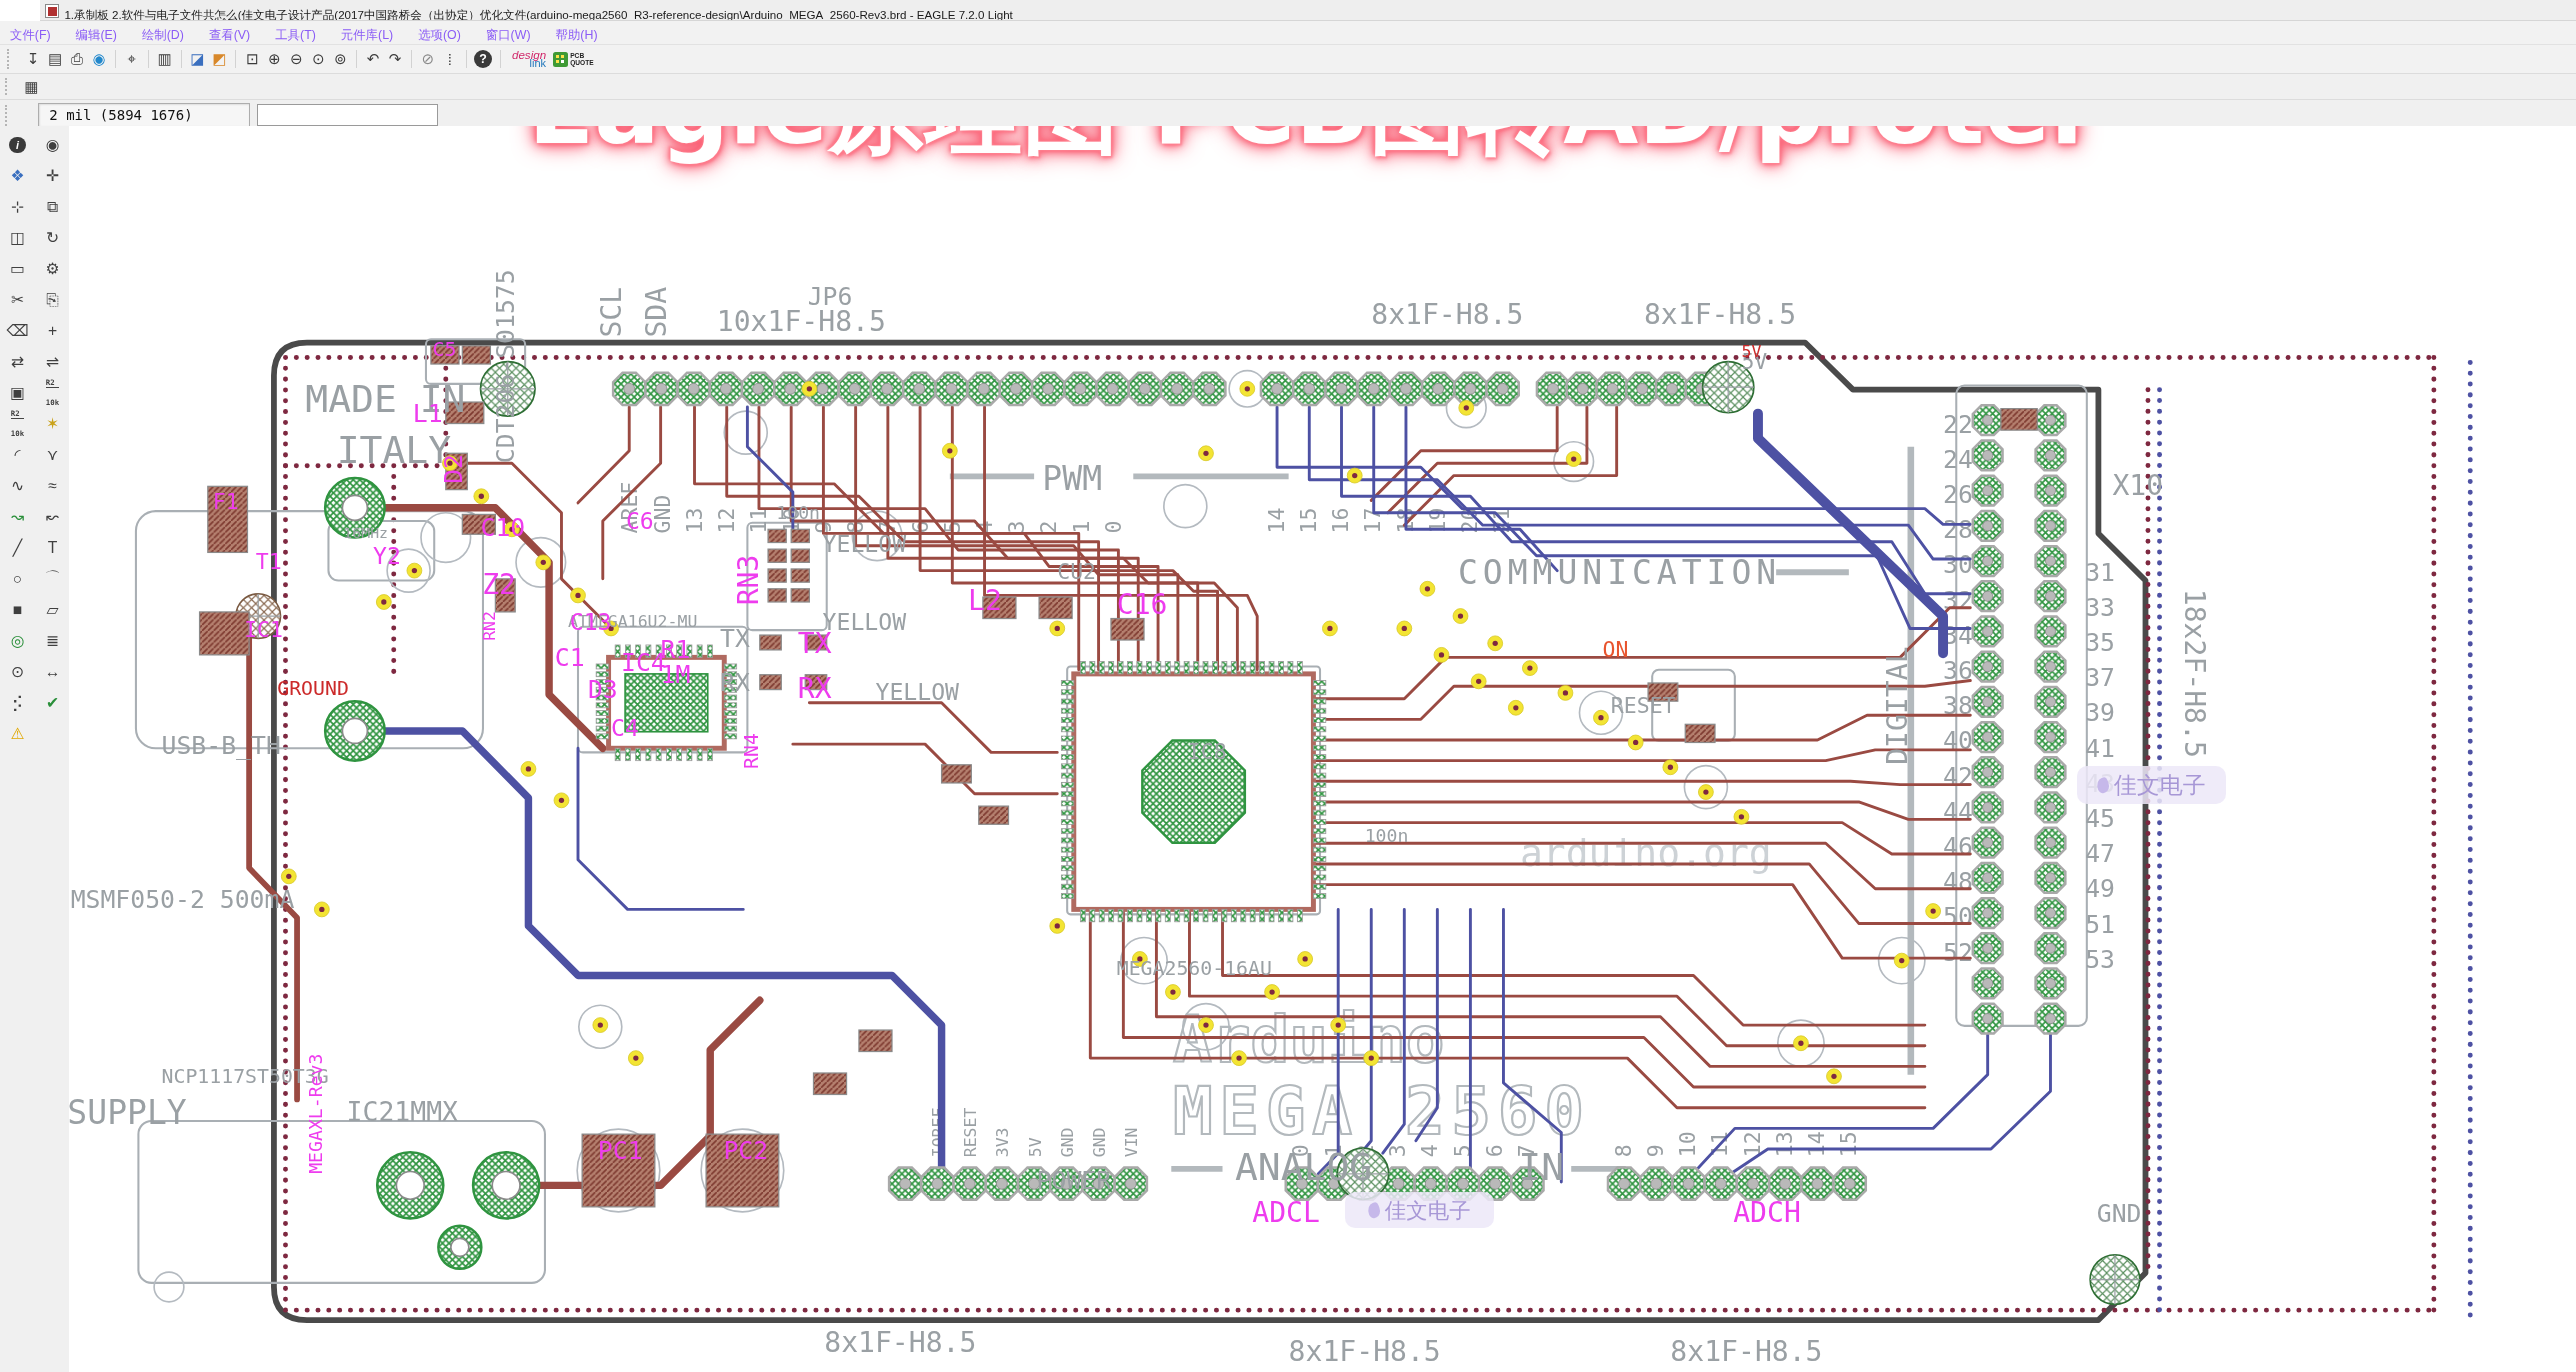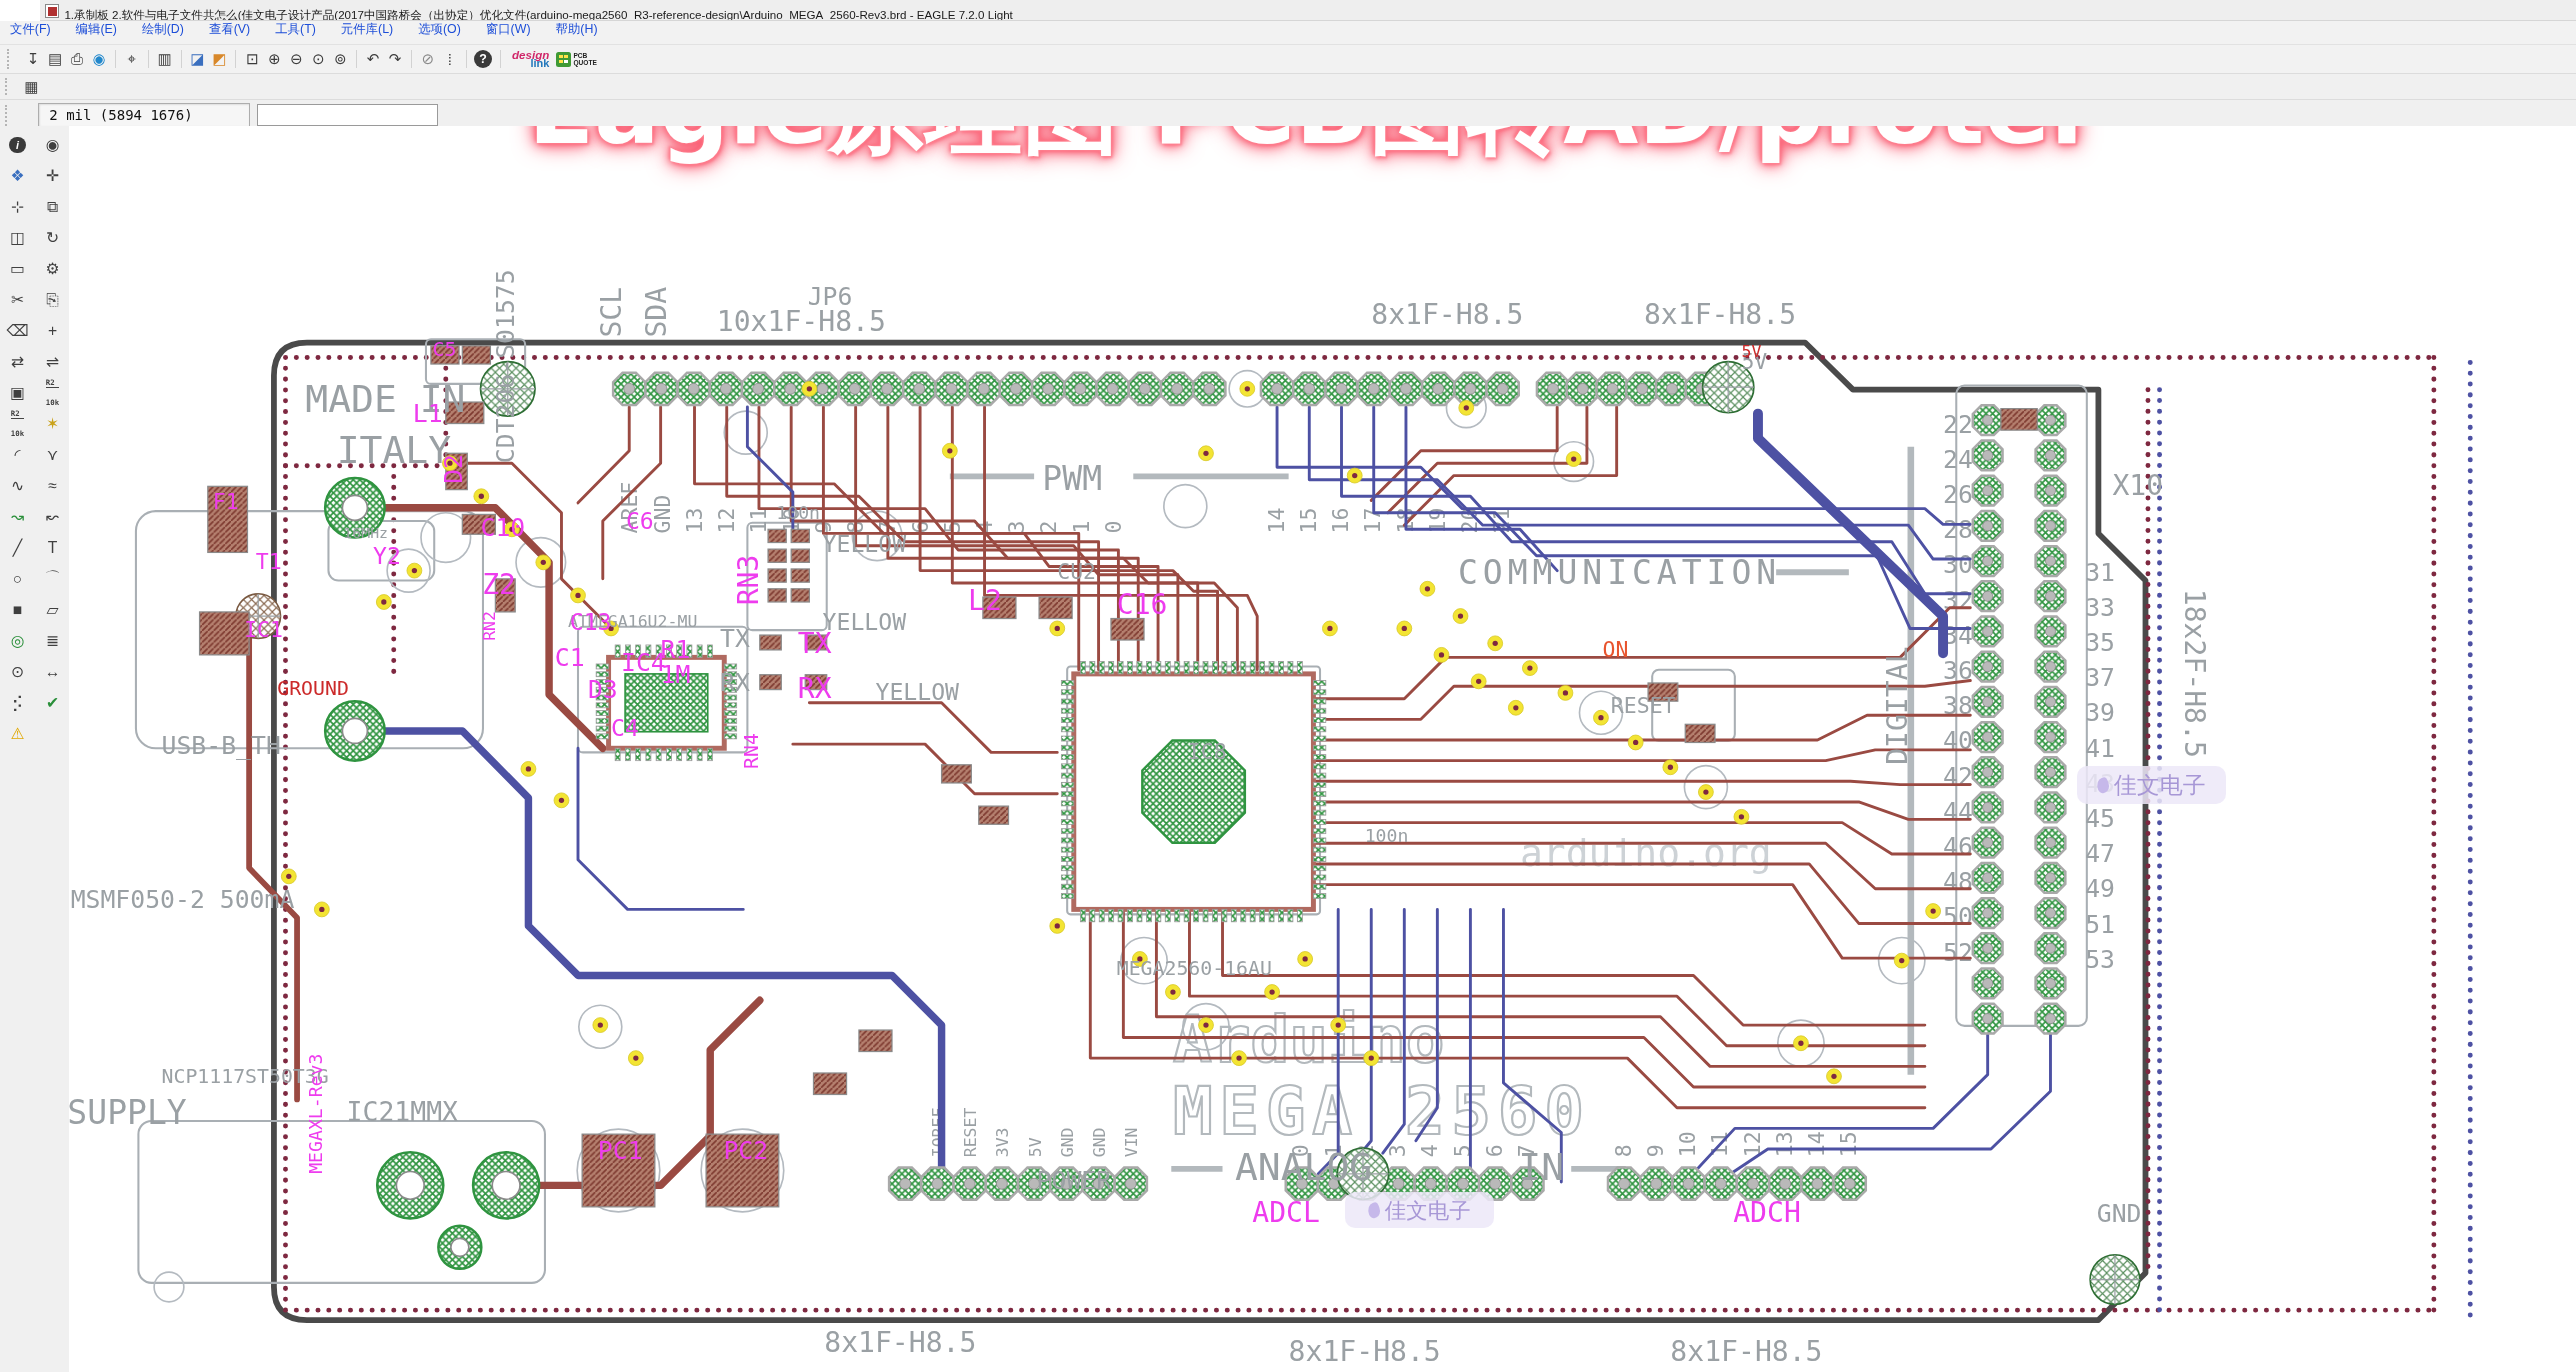--- a/index.html
+++ b/index.html
@@ -2,34 +2,34 @@
 <html style="font-size:13.2px"><head>
 <meta charset="utf-8">
 <style>
   html,body{margin:0;padding:0;width:2576px;height:1372px;overflow:hidden;
     font-family:"Liberation Sans",sans-serif;background:#fff;}
   .titlebar{height:20px;background:#eeeeee;border-bottom:0.8px solid #d6d6d6;
     display:flex;align-items:flex-end;padding:0 5px;gap:5px;overflow:hidden;margin-left:40px;}
   .appicon{width:12.4px;height:12.4px;border:0.8px solid #888;background:#fff;position:relative;margin-bottom:1.7px;}
   .appicon::after{content:"";position:absolute;left:1.7px;top:1.7px;right:1.7px;bottom:1.7px;background:#b03030;}
   .titletext{font-size:11.6px;color:#1a1a1a;white-space:nowrap;transform:translateY(3.3px);}
-  .menubar{height:23px;background:#f2f2f2;display:flex;align-items:flex-start;gap:25px;
-    padding:0 10px;font-size:12.4px;color:#1d4ed8;}
+  .menubar{height:23px;background:#f2f2f2;display:flex;align-items:flex-end;gap:25px;
+    padding:0 10px;font-size:12.4px;color:#8b5cf6;}
   .mitem{cursor:default;}
   .toolbar{height:28px;background:#f2f2f2;border-top:0.8px solid #e2e2e2;border-bottom:0.8px solid #dcdcdc;
     display:flex;align-items:center;padding:0 1.7px;}
   .toolbar2{height:25px;background:#f0f0f0;border-bottom:0.8px solid #dcdcdc;display:flex;align-items:center;}
   .coordbar{height:30px;background:#f0f0f0;border-bottom:0.8px solid #d0d0d0;display:flex;align-items:center;}
   .grip{width:8.3px;height:70%;border-left:2.5px dotted #b5b5b5;margin:0 5px;}
   .tsep{width:0.8px;height:18px;background:#d2d2d2;margin:0 5px;}
   .tbtn{min-width:22px;height:22px;display:flex;align-items:center;justify-content:center;
     font-size:15px;color:#3c3c3c;border-radius:2.5px;}
   .tbtn.round{background:#3a3a3a;color:#fff;border-radius:50%;width:18px;height:18px;min-width:18px;
     font-weight:bold;font-size:12.4px;margin:0 2.5px;}
-  .dlogo{display:flex;flex-direction:column;line-height:9px;margin:0 6.6px;font-weight:bold;}
+  .dlogo{display:flex;flex-direction:column;line-height:9px;margin:0 6.6px;font-weight:normal;}
   .dlogo .l1{color:#d0276a;font-style:italic;font-size:11.6px;}
   .dlogo .l2{color:#2277bb;font-size:11px;align-self:flex-end;}
   .qlogo{display:flex;align-items:center;gap:2.5px;margin-right:6.6px;}
   .qicon{width:15px;height:15px;background:#3f9a35;border-radius:2.5px;position:relative;}
   .qicon::after{content:"";position:absolute;left:3.3px;top:3.3px;width:3.3px;height:3.3px;background:#ffe24a;box-shadow:5px 0 #ffe24a,0 5px #ffe24a,5px 5px #fff;}
   .qtxt{display:flex;flex-direction:column;font-size:6.6px;font-weight:bold;color:#222;line-height:7.4px;}
   .coordbox{margin-left:18px;border:0.8px solid #adadad;background:#f6f6f6;
     box-shadow:inset 0.8px 0.8px 1.7px rgba(0,0,0,.12);height:21.5px;display:flex;align-items:center;
     padding:0 10px;font-family:"DejaVu Sans Mono",monospace;font-size:14px;color:#111;min-width:190px;}
   .cmdinput{margin-left:6.6px;width:173px;height:20px;border:0.8px solid #9a9a9a;background:#fff;

